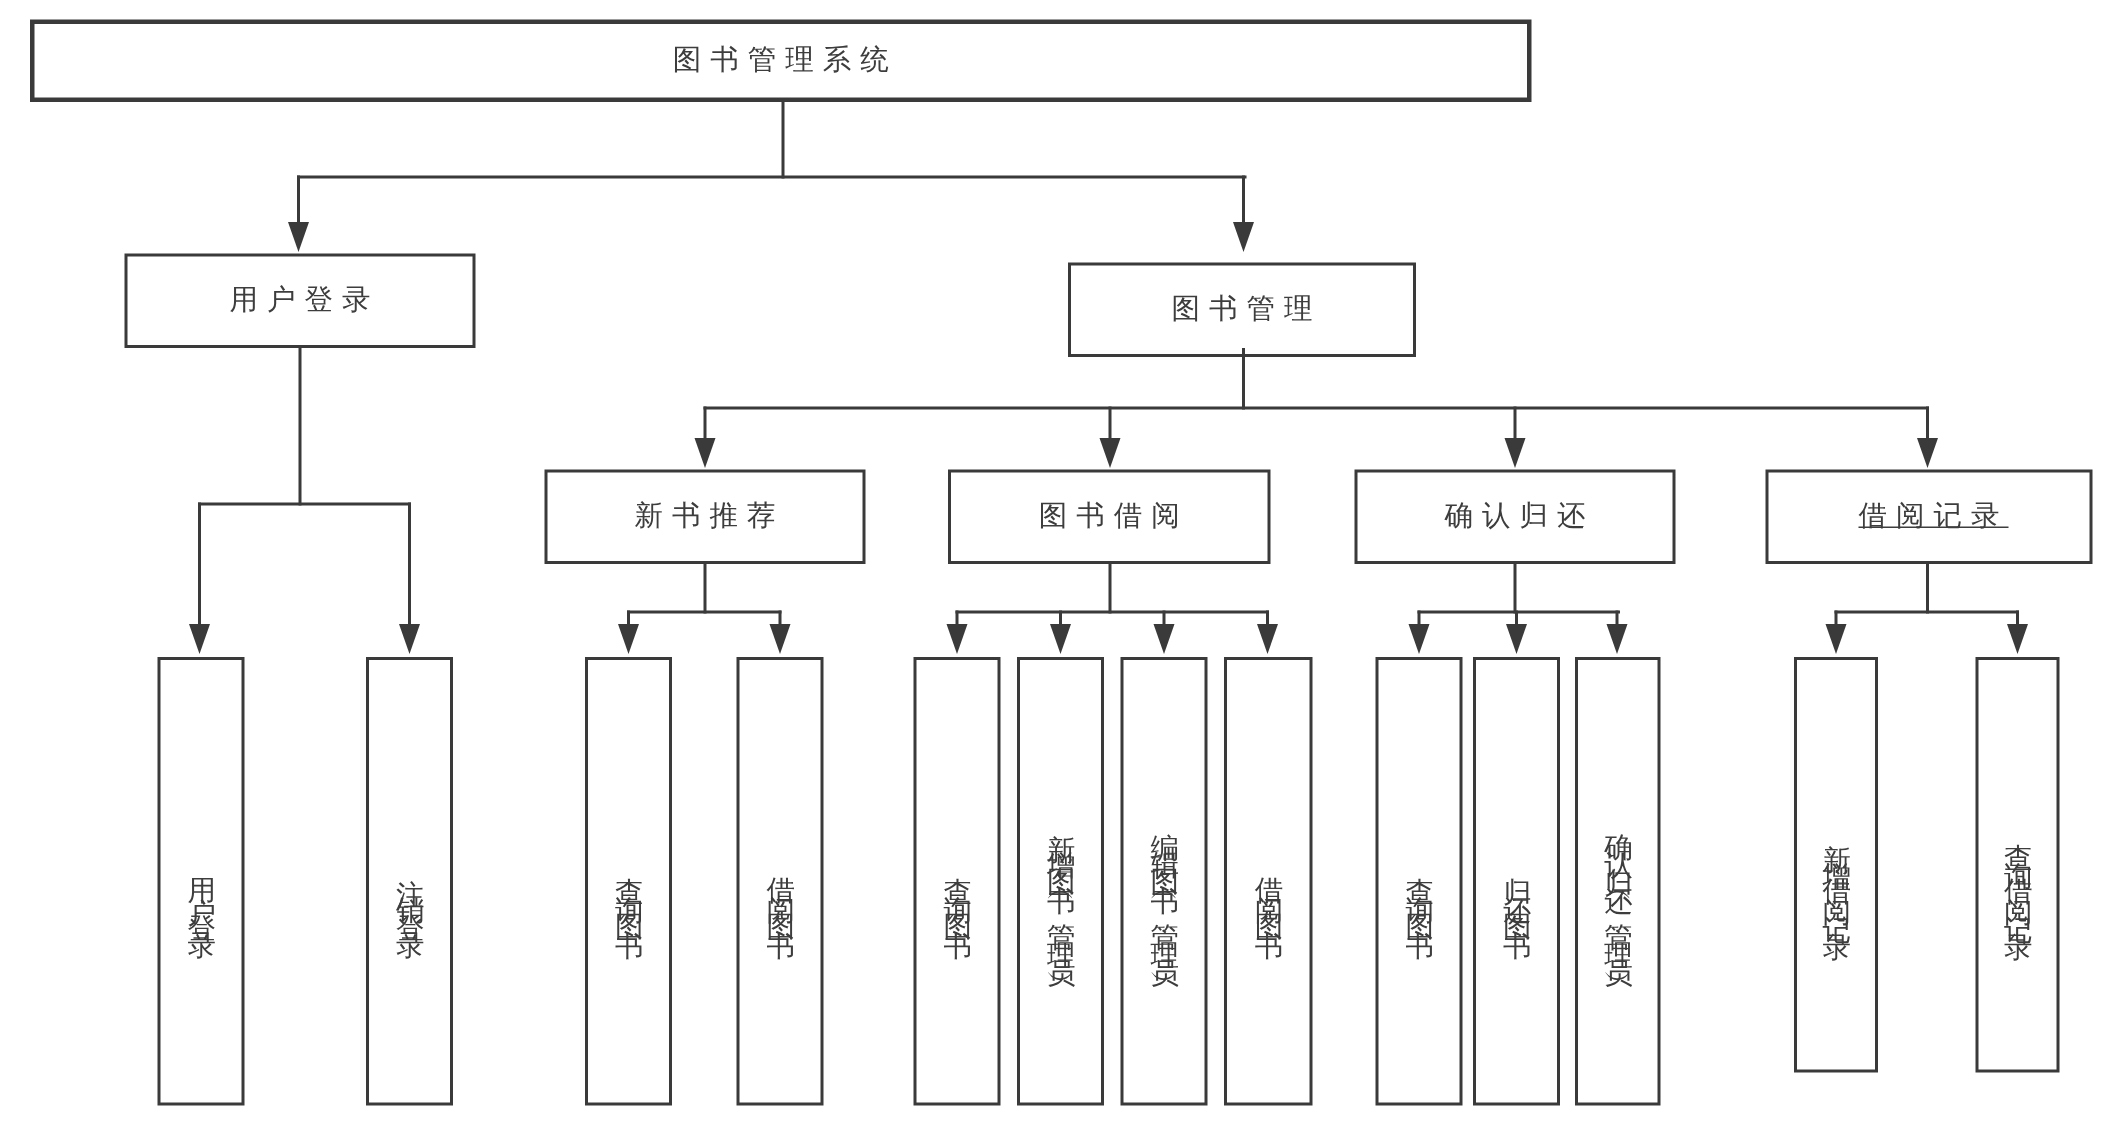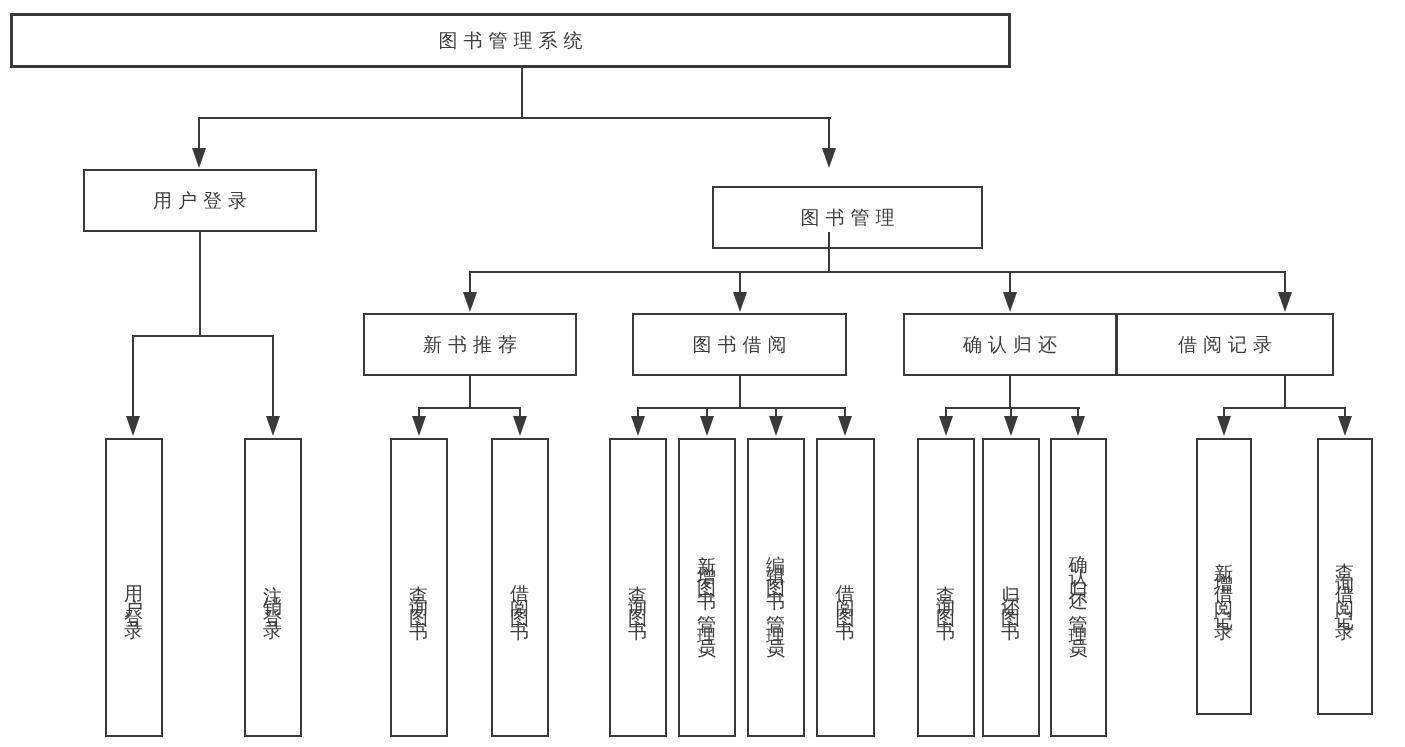--- a/index.html
+++ b/index.html
@@ -35,31 +35,31 @@
   .wm{
     position:absolute;left:1184px;top:716px;
     color:var(--wm);font-size:19px;letter-spacing:1px;white-space:nowrap;
   }
 </style>
 </head>
 <body>
 
 <div id="canvas">
 
-  <div class="box root" style="left:10px;top:13px;width:1001px;height:55px;">图书管理系统</div>
+  <div class="box root" style="left:20px;top:13px;width:1001px;height:55px;">图书管理系统</div>
 
   <div class="v" style="left:521px;top:68px;height:51px;"></div>
   <div class="h" style="left:198px;top:117px;width:633px;"></div>
   <div class="v" style="left:198px;top:117px;height:33px;"></div>
   <div class="arr" style="left:192px;top:148px;"></div>
   <div class="v" style="left:828px;top:117px;height:33px;"></div>
   <div class="arr" style="left:822px;top:148px;"></div>
 
   <div class="box" style="left:83px;top:169px;width:234px;height:63px;">用户登录</div>
-  <div class="box" style="left:712px;top:186px;width:271px;height:63px;">图书管理</div>
+  <div class="box" style="left:712px;top:175px;width:232px;height:63px;">图书管理</div>
 
   <div class="v" style="left:199px;top:232px;height:105px;"></div>
   <div class="h" style="left:132px;top:335px;width:142px;"></div>
   <div class="v" style="left:132px;top:335px;height:83px;"></div>
   <div class="arr" style="left:126px;top:416px;"></div>
   <div class="v" style="left:272px;top:335px;height:83px;"></div>
   <div class="arr" style="left:266px;top:416px;"></div>
 
   <div class="v" style="left:828px;top:232px;height:41px;"></div>
   <div class="h" style="left:469px;top:271px;width:817px;"></div>
@@ -68,21 +68,21 @@
   <div class="v" style="left:739px;top:271px;height:23px;"></div>
   <div class="arr" style="left:733px;top:292px;"></div>
   <div class="v" style="left:1009px;top:271px;height:23px;"></div>
   <div class="arr" style="left:1003px;top:292px;"></div>
   <div class="v" style="left:1284px;top:271px;height:23px;"></div>
   <div class="arr" style="left:1278px;top:292px;"></div>
 
   <div class="box" style="left:632px;top:313px;width:215px;height:63px;">图书借阅</div>
   <div class="box" style="left:363px;top:313px;width:214px;height:63px;">新书推荐</div>
   <div class="box" style="left:903px;top:313px;width:214px;height:63px;">确认归还</div>
-  <div class="box" style="left:1116px;top:313px;width:218px;height:63px;">借阅记录</div>
+  <div class="box" style="left:1177px;top:313px;width:218px;height:63px;text-decoration:underline;">借阅记录</div>
 
   <div class="v" style="left:469px;top:376px;height:33px;"></div>
   <div class="h" style="left:418px;top:407px;width:103px;"></div>
   <div class="v" style="left:418px;top:407px;height:11px;"></div>
   <div class="arr" style="left:412px;top:416px;"></div>
   <div class="v" style="left:519px;top:407px;height:11px;"></div>
   <div class="arr" style="left:513px;top:416px;"></div>
 
   <div class="v" style="left:739px;top:376px;height:33px;"></div>
   <div class="h" style="left:637px;top:407px;width:209px;"></div>

